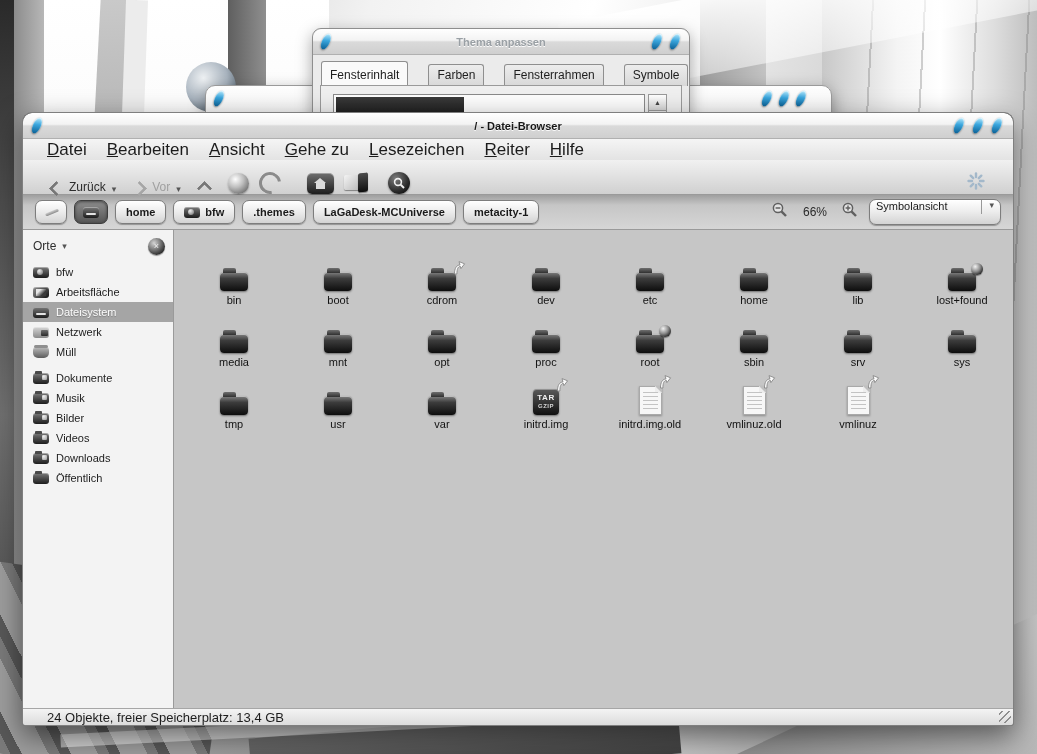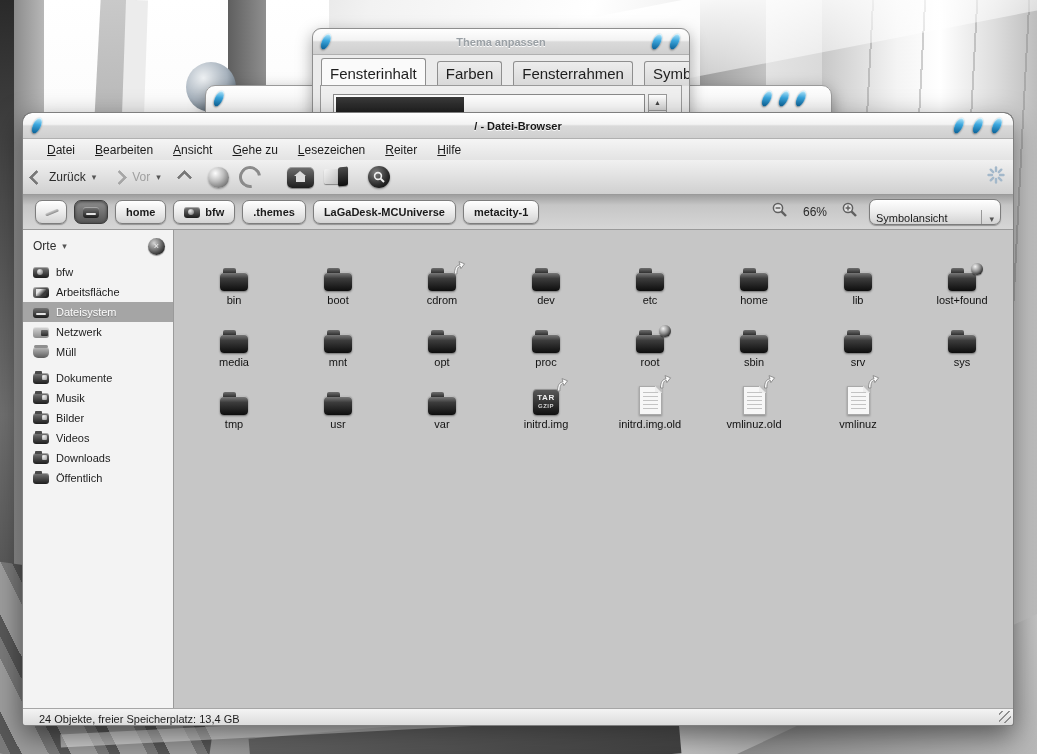--- a/index.html
+++ b/index.html
@@ -47,45 +47,45 @@
 
   
   #theme-win{position:absolute;left:312px;top:28px;width:376px;height:92px;overflow:hidden;
     border:1px solid #8e8e8e;border-radius:9px 9px 0 0;background:#ebebeb;
     box-shadow:0 5px 16px rgba(0,0,0,.35);}
   #theme-title{height:25px;}
   #theme-title .title-text{color:#9aa0a5;}
   #theme-title .lbtn{margin-left:9px;}
   #theme-title .rgrp{position:absolute;right:10px;top:4px;display:flex;gap:10px;}
   #theme-tabs{display:flex;align-items:flex-end;margin:9px 0 0 8px;height:22px;}
-  .ttab{padding:3px 8px 4px;font-size:15px;color:#1e1e1e;border:1px solid #8f8f8f;border-bottom:none;
-    border-radius:3px 3px 0 0;background:linear-gradient(#ededed,#d8d8d8);margin-right:11px;white-space:nowrap;}
+  .ttab{padding:3px 8px 4px;font-size:12px;color:#1e1e1e;border:1px solid #8f8f8f;border-bottom:none;
+    border-radius:3px 3px 0 0;background:linear-gradient(#ededed,#d8d8d8);margin-right:20px;white-space:nowrap;}
   .ttab.active{background:#fafafa;padding-top:6px;box-shadow:0 -1px 1px rgba(255,255,255,.8) inset;}
   #theme-body{position:absolute;left:7px;right:7px;top:56px;height:60px;background:#efefef;border:1px solid #9a9a9a;border-bottom:none;}
   #theme-list{position:absolute;left:12px;top:8px;width:310px;height:60px;background:#fdfdfd;border:1px solid #8a8a8a;}
   #theme-list-item{position:absolute;left:2px;top:2px;width:128px;height:22px;background:linear-gradient(#3a3a3a,#161616);}
   #theme-scroll{position:absolute;left:327px;top:8px;width:17px;height:60px;background:linear-gradient(#f2f2f2,#cfcfcf);border:1px solid #9a9a9a;}
   #theme-scroll-up{height:15px;border-bottom:1px solid #9a9a9a;display:flex;align-items:center;justify-content:center;
     font-size:7px;color:#444;background:linear-gradient(#ffffff,#d5d5d5);}
 
   
   #fb-win{position:absolute;left:22px;top:112px;width:990px;height:612px;display:flex;flex-direction:column;
     border:1px solid #7f7f7f;border-radius:10px 10px 3px 3px;overflow:hidden;background:#404040;
     box-shadow:0 10px 28px rgba(0,0,0,.5), inset 0 0 0 1px rgba(255,255,255,.55);}
   #fb-title{height:25px;flex:none;}
   #fb-title .lbtn{margin-left:10px;}
   #fb-title .rgrp{position:absolute;right:12px;top:4px;display:flex;gap:11px;}
   #fb-title .title-text{color:#161616;}
 
   #menu-bar{flex:none;height:21px;display:flex;align-items:center;padding-left:14px;
-    background:linear-gradient(#f5f5f5,#e3e3e3);font-size:12px;color:#1b1b1b;}
+    background:linear-gradient(#f5f5f5,#e3e3e3);font-size:17px;color:#1b1b1b;}
   .menu-item{padding:2px 10px;cursor:default;}
 
-  #toolbar{flex:none;height:34px;display:flex;align-items:center;
-    background:linear-gradient(#f1f1f1,#d0d0d0);border-bottom:1px solid #9a9a9a;padding:0 8px;}
+  #toolbar{flex:none;height:34px;display:flex;align-items:flex-end;
+    background:linear-gradient(#f1f1f1,#d0d0d0);border-bottom:1px solid #9a9a9a;padding:0 28px;}
   .chev{display:inline-block;width:8px;height:8px;border-left:3px solid #777;border-bottom:3px solid #777;border-radius:1px;}
   .chev.left{transform:rotate(45deg);}
   .chev.right{transform:rotate(225deg);}
   .chev.up{transform:rotate(135deg);}
   .chev.dis{border-color:#a6a6a6;}
   .tb-label{font-size:12px;color:#2c2c2c;margin:0 4px 0 7px;}
   .tb-label.dis{color:#a0a0a0;}
   .darr{font-size:9px;color:#555;margin-left:2px;}
   .tb-gap{width:18px;flex:none;}
   .orb{width:21px;height:21px;border-radius:50%;flex:none;
@@ -114,21 +114,21 @@
     background:linear-gradient(180deg,#ffffff,#ececec 50%,#d3d3d3);
     box-shadow:0 1px 1px rgba(0,0,0,.3), inset 0 1px 0 #fff;cursor:default;}
   .pbtn.icon-only{padding:0 8px;}
   .pbtn.pressed{background:linear-gradient(180deg,#8e8e8e,#565656);border-color:#3d3d3d;
     box-shadow:inset 0 1px 3px rgba(0,0,0,.5);}
   .slash{display:inline-block;width:14px;height:14px;position:relative;}
   .slash::before{content:"";position:absolute;left:1px;top:6px;width:14px;height:3px;border-radius:2px;
     background:linear-gradient(#cfcfcf,#8a8a8a);transform:rotate(-22deg);}
   .pb-right{margin-left:auto;display:flex;align-items:center;gap:9px;}
   #zoom-level{font-size:12px;color:#2a2a2a;min-width:32px;text-align:center;}
-  #view-select{width:118px;height:24px;border:1px solid #7d7d7d;border-radius:7px;display:flex;align-items:flex-end;
+  #view-select{width:118px;height:24px;border:1px solid #7d7d7d;border-radius:7px;display:flex;align-items:flex-start;
     background:linear-gradient(180deg,#ffffff,#ececec 50%,#d3d3d3);box-shadow:0 1px 1px rgba(0,0,0,.3), inset 0 1px 0 #fff;
     font-size:11px;color:#1a1a1a;padding:0 6px;}
   #view-select .lbl{flex:1;}
   #view-select .sep{width:1px;height:14px;background:#999;margin:0 5px;}
 
   #fb-main{flex:1;display:flex;min-height:0;}
   #sidebar{width:150px;flex:none;background:#f3f3f3;border-right:1px solid #9a9a9a;display:flex;flex-direction:column;}
   #side-head{height:32px;flex:none;display:flex;align-items:center;justify-content:space-between;padding:0 8px 0 10px;}
   #side-head .hd{font-size:12px;color:#2e2e2e;display:flex;align-items:center;gap:4px;}
   .sphere-btn{width:17px;height:17px;border-radius:50%;display:flex;align-items:center;justify-content:center;
@@ -180,21 +180,21 @@
     background:linear-gradient(180deg,#5b5b5b,#101010);box-shadow:inset 0 1px 0 rgba(255,255,255,.35), 0 1px 2px rgba(0,0,0,.45);}
   .tg-top{font-size:8px;font-weight:bold;color:#f0f0f0;line-height:1;letter-spacing:.5px;}
   .tg-bot{font-size:6px;font-weight:bold;color:#d9d9d9;line-height:1.4;letter-spacing:.5px;}
   .emblem{position:absolute;}
   .emblem.symlink{top:-13px;right:-10px;}
   .emblem.ball{top:-9px;right:-7px;width:12px;height:12px;border-radius:50%;
     background:radial-gradient(circle at 35% 30%,#f2f2f2,#8a8a8a 45%,#181818 82%);
     box-shadow:0 1px 1px rgba(0,0,0,.4);}
 
   #statusbar{flex:none;height:16px;border-top:1px solid #a6a6a6;background:linear-gradient(#f4f4f4,#dcdcdc);
-    display:flex;align-items:flex-end;padding-left:16px;font-size:11px;color:#1d1d1d;position:relative;}
+    display:flex;align-items:center;padding-left:24px;font-size:13px;color:#1d1d1d;position:relative;}
   #grip{position:absolute;right:2px;bottom:2px;width:12px;height:12px;
     background:repeating-linear-gradient(135deg,transparent 0 2px,#8f8f8f 2px 3px,transparent 3px 5px);}
 </style>
 </head>
 <body>
 
 <div id="wallpaper">
   <div class="wp" id="wp-base"></div>
   <div class="wp" id="wp-left1"></div>
   <div class="wp" id="wp-left2"></div>

